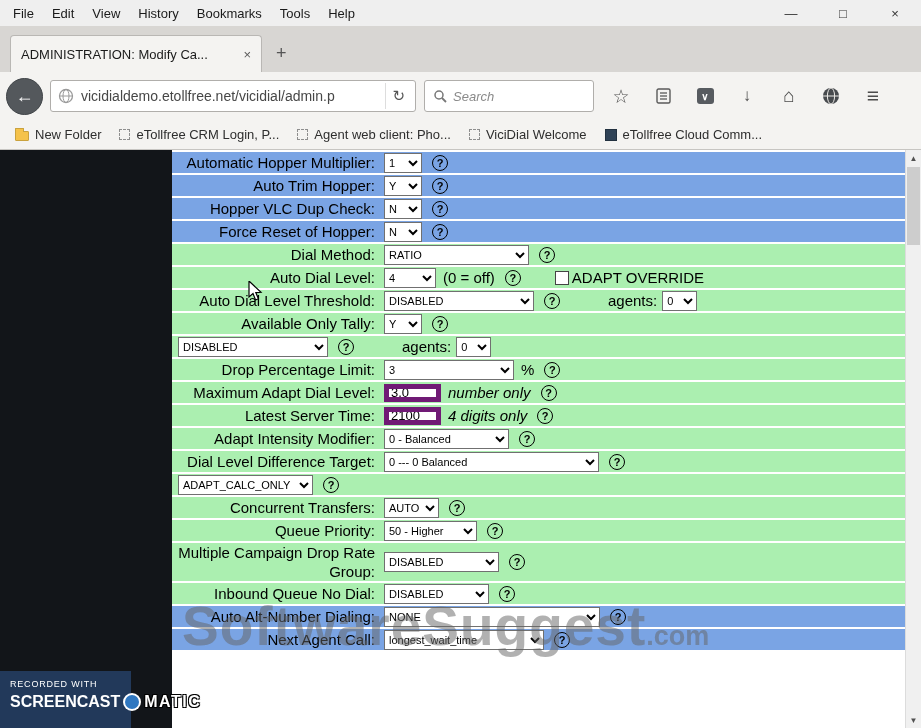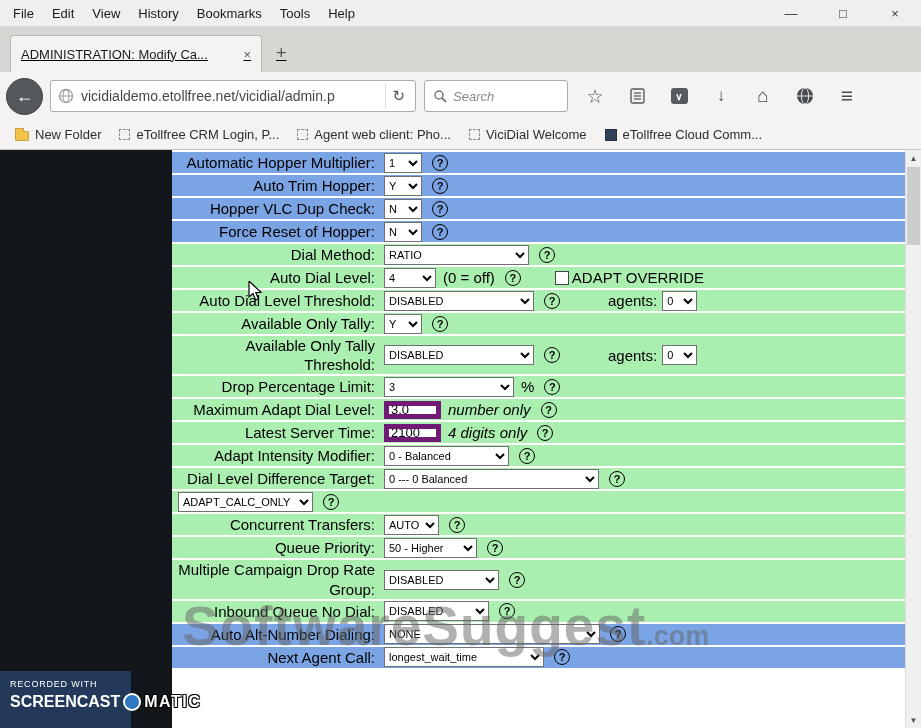--- a/index.html
+++ b/index.html
@@ -6,33 +6,33 @@
   html,body { width: 921px; height: 728px; overflow: hidden; }
   body { font-family: "Liberation Sans", sans-serif; background: #fff; position: relative; }
 
   
   .menubar { height: 26px; background: #efefef; display: flex; align-items: center; padding-left: 4px; font-size: 13px; color: #1a1a1a; }
   .menu-item { padding: 4px 9px; cursor: default; }
   .wincontrols { margin-left: auto; display: flex; height: 100%; }
   .winbtn { width: 52px; display: flex; align-items: center; justify-content: center; font-size: 13px; color: #333; }
 
   
-  .tabbar { height: 46px; background: #d8d6d3; display: flex; align-items: flex-end; padding-left: 10px; text-decoration: underline; }
+  .tabbar { height: 46px; background: #d8d6d3; display: flex; align-items: flex-end; padding-left: 10px; }
   .tab { width: 252px; height: 37px; background: #f4f3f1; border: 1px solid #b9b7b4; border-bottom: none; border-radius: 4px 4px 0 0; display: flex; align-items: center; padding: 0 10px; font-size: 13px; color: #1a1a1a; }
   .tab-title { flex: 1; white-space: nowrap; overflow: hidden; }
   .tab-close { color: #5a5a5a; font-size: 13px; margin-left: 8px; }
   .newtab { height: 37px; display: flex; align-items: center; padding: 0 14px; font-size: 18px; color: #555; }
 
   
   .navbar { height: 48px; background: #f4f3f1; display: flex; align-items: center; padding: 0 6px; }
   .back-btn { width: 37px; height: 37px; border-radius: 50%; background: #54585c; border: 1px solid #404448; color: #fff; display: flex; align-items: center; justify-content: center; font-size: 18px; flex-shrink: 0; }
   .urlbar { width: 366px; height: 32px; background: #fff; border: 1px solid #b0aeab; border-radius: 3px; display: flex; align-items: center; padding: 0 4px 0 7px; margin-left: 7px; }
   .url-input { flex: 1; border: none; outline: none; font-size: 14px; color: #474747; background: transparent; margin-left: 7px; font-family: "Liberation Sans", sans-serif; }
   .reload { border-left: 1px solid #ddd; padding: 4px 6px; font-size: 15px; color: #555; }
-  .searchbar { width: 144px; height: 32px; background: #fff; border: 1px solid #b0aeab; border-radius: 3px; display: flex; align-items: center; padding: 0 8px; margin-left: 8px; }
+  .searchbar { width: 170px; height: 32px; background: #fff; border: 1px solid #b0aeab; border-radius: 3px; display: flex; align-items: center; padding: 0 8px; margin-left: 8px; }
   .search-input { flex: 1; border: none; outline: none; font-size: 13px; margin-left: 6px; background: transparent; font-family: "Liberation Sans", sans-serif; width: 60px; }
   .search-input::placeholder { font-style: italic; color: #8a8a8a; }
   .toolicons { display: flex; align-items: center; margin-left: 6px; }
   .ticon { width: 42px; display: flex; align-items: center; justify-content: center; font-size: 17px; color: #4c4c4c; }
   .ticon.star { font-size: 19px; }
   .ticon.home { font-size: 19px; }
   .ticon.menu { font-size: 21px; }
   .pocket { display: inline-flex; width: 17px; height: 16px; background: #575b60; border-radius: 3px; color: #fff; font-size: 10px; align-items: center; justify-content: center; font-weight: bold; }
 
   
@@ -238,22 +238,20 @@
           </div>
         </div>
         <div class="frow green">
           <div class="flabel">Available Only Tally:</div>
           <div class="fctl">
             <select class="fsel" style="width: 38px;"><option>Y</option></select>
             <span class="help">?</span>
           </div>
         </div>
         <div class="frow green">
-          <div class="flabel">Available Only Tally
-Threshold:</div>
           <div class="fctl">
             <select class="fsel" style="width: 150px;"><option>DISABLED</option></select>
             <span class="help">?</span>
             <span class="agents">
               <span class="agents-lbl">agents:</span>
               <select class="fsel" style="width: 35px;"><option>0</option></select>
             </span>
           </div>
         </div>
         <div class="frow green">

